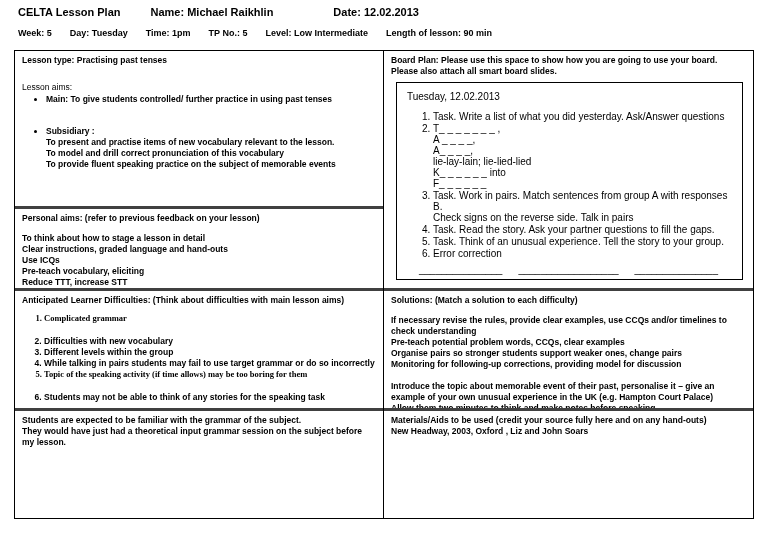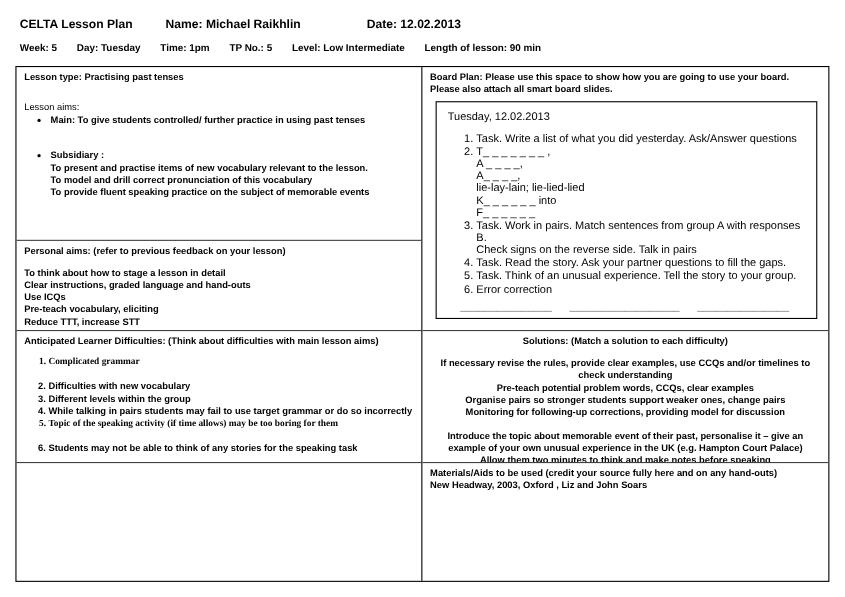--- a/index.html
+++ b/index.html
@@ -4,21 +4,21 @@
 <style>
   html, body { margin: 0; padding: 0; }
   body {
     width: 768px;
     height: 543px;
     background: #ffffff;
     color: #000000;
     font-family: "Liberation Sans", sans-serif;
     overflow: hidden;
   }
-  .page { padding: 12px 14px 0 14px; }
+  .page { padding: 2px 14px 0 14px; }
 
   
   .h1 {
     display: flex;
     align-items: baseline;
     font-weight: 700;
     font-size: 11px;
     padding: 4px 4px 0 4px;
   }
   .h1 .name { margin-left: 30px; }
@@ -40,31 +40,31 @@
     border: 1px solid #000;
     display: flex;
     font-size: 8.5px;
     line-height: 11px;
     font-weight: 700;
     box-sizing: border-box;
   }
   .col { width: 370px; display: flex; flex-direction: column; box-sizing: border-box; }
   .col-left { border-right: 1px solid #000; }
   .cell {
-    border-bottom: 1px solid #404040;
+    border-bottom: 3px solid #404040;
     padding: 4px 7px;
     overflow: hidden;
     box-sizing: border-box;
   }
   .cell-l1 { height: 158px; }
   .cell-l2 { height: 82px; }
   .cell-l3 { height: 120px; }
   .cell-l4 { flex: 1; border-bottom: none; }
   .cell-r1 { height: 240px; }
-  .cell-r2 { height: 120px; text-align: center; }
+  .cell-r2 { height: 120px; }
   .cell-r3 { flex: 1; border-bottom: none; }
 
   .pre { white-space: pre-line; }
   .lesson-type { margin-bottom: 16px; }
   .aims-label { font-weight: 400; margin-bottom: 1px; }
   ul.aims-list { margin: 0; padding-left: 24px; list-style: disc; }
   ul.aims-list li.main-aim { margin-bottom: 21px; }
   .body-gap { margin-top: 9px; }
 
   ol.diff-list { margin: 7px 0 0 0; padding-left: 22px; }
@@ -76,21 +76,21 @@
     margin: 5px 3px 0 5px;
     height: 198px;
     padding: 8px 10px;
     font-weight: 400;
     font-size: 10px;
     overflow: hidden;
     box-sizing: border-box;
   }
   ol.board-list { margin: 9px 0 0 0; padding-left: 26px; }
   ol.board-list li { margin-bottom: 1px; }
-  .uline-row { display: flex; gap: 16px; margin: 5px 0 0 12px; font-style: italic; }
+  .uline-row { display: flex; gap: 16px; margin: 5px 0 0 12px; }
 </style>
 </head>
 <body>
 
 <div class="page">
 
   <header class="h1">
     <span class="title">CELTA Lesson Plan</span>
     <span class="name">Name: Michael Raikhlin</span>
     <span class="date">Date: 12.02.2013</span>
@@ -138,20 +138,22 @@
           <li class="gap">Complicated grammar</li>
           <li>Difficulties with new vocabulary</li>
           <li>Different levels within the group</li>
           <li>While talking in pairs students may fail to use target grammar or do so incorrectly</li>
           <li class="gap">Topic of the speaking activity (if time allows) may be too boring for them</li>
           <li>Students may not be able to think of any stories for the speaking task</li>
         </ol>
       </section>
 
       <section class="cell cell-l4">
+        <div class="pre">Students are expected to be familiar with the grammar of the subject.
+They would have just had a theoretical input grammar session on the subject before my lesson.</div>
       </section>
 
     </div>
 
     <div class="col col-right">
 
       <section class="cell cell-r1">
         <div>Board Plan:  Please use this space to show how you are going to use your board. Please also attach all smart board slides.</div>
         <div class="board-box">
           <div>Tuesday, 12.02.2013</div>

